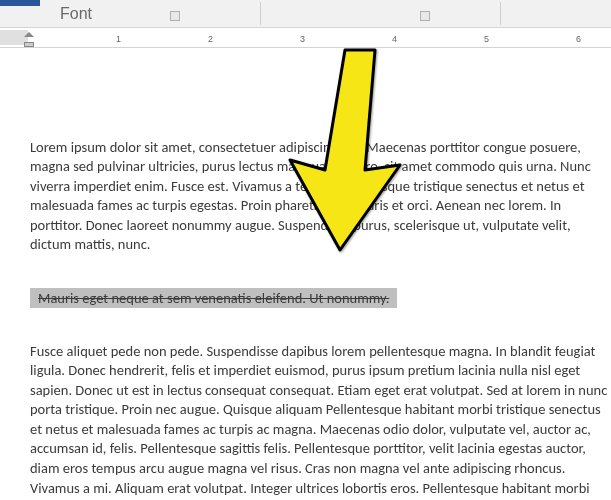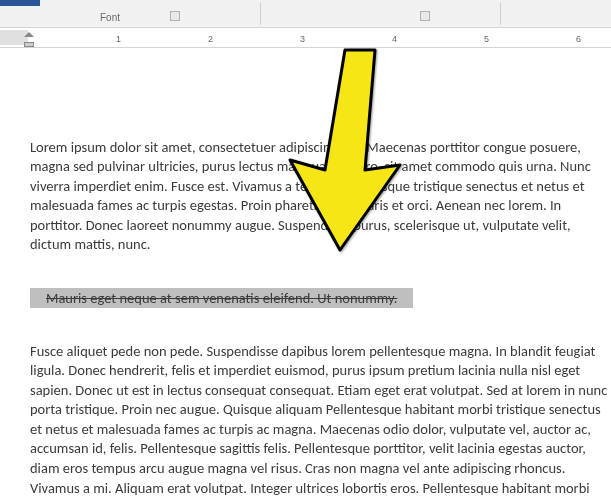--- a/index.html
+++ b/index.html
@@ -23,23 +23,22 @@
       position: absolute;
       top: 0;
       left: 0;
       height: 6px;
       width: 40px;
       background: #2b579a;
     }
     .ribbon-group {
       position: absolute;
       bottom: 4px;
-      font-size: 10px;
+      font-size: 16px;
       color: #6a6a6a;
-      text-align: center;
     }
     .group-font { left: 60px; width: 100px; }
     .group-paragraph { left: 290px; width: 120px; }
     .group-styles { left: 530px; width: 80px; font-size: 10px; color: #aaa; }
     .dialog-launcher {
       position: absolute;
       width: 10px;
       height: 10px;
       border: 1px solid #b0b0b0;
       background: #e8e8e8;
@@ -104,21 +103,21 @@
       line-height: 1.35;
       white-space: pre-line;
       position: relative;
     }
     .para { margin-bottom: 14px; white-space: normal; }
     .selected {
       background: #bfbfbf;
       text-decoration: line-through;
       color: #3b3b3b;
       display: inline;
-      padding: 1px 16px;
+      padding: 1px 8px;
     }
     .arrow-overlay {
       position: absolute;
       left: 280px;
       top: 40px;
       pointer-events: none;
       z-index: 100;
     }
   </style>
 </head>

